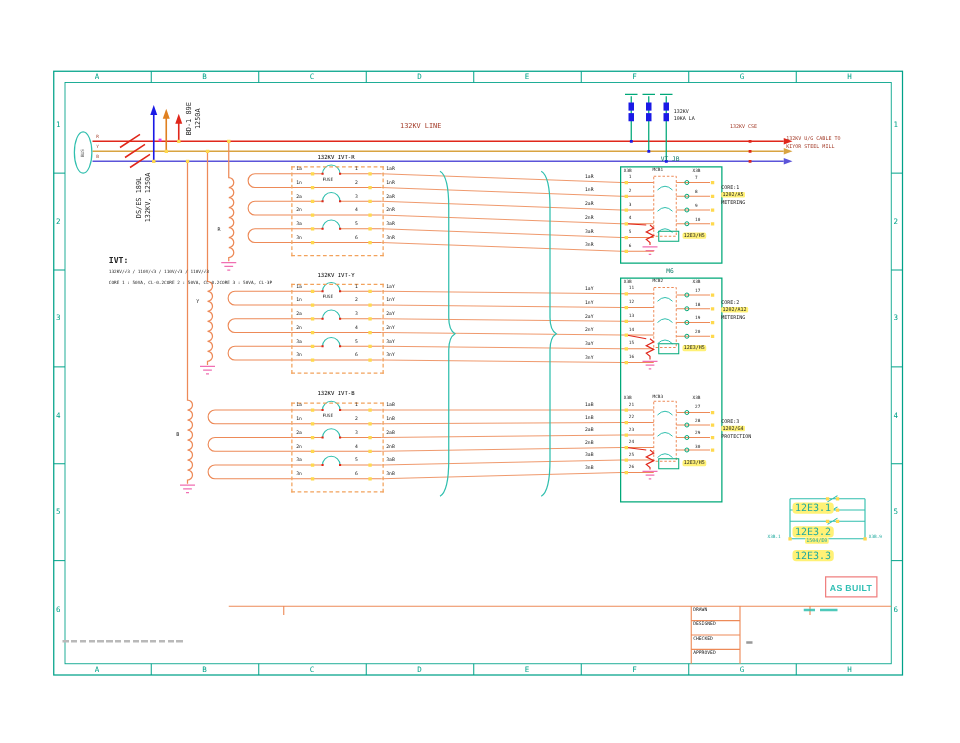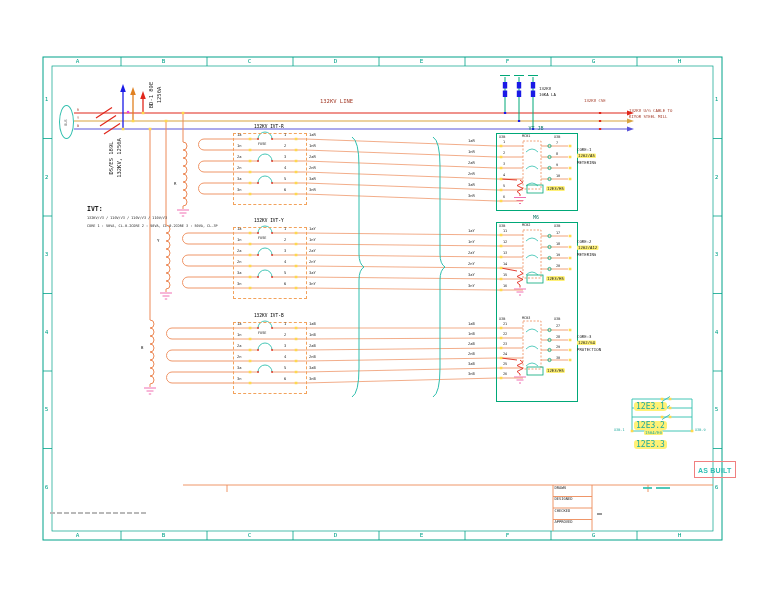--- a/index.html
+++ b/index.html
@@ -561,17 +561,17 @@
 <span class="cell s f75" style="padding-left:1px">DRAWN</span>
       <span class="cell s f75" style="padding-left:1px">DESIGNED</span>
       <span class="cell s f75" style="padding-left:1px">CHECKED</span>
       <span class="cell s f75" style="padding-left:1px">APPROVED</span>
     </div>
 <div class="abs graybar" style="left:50px;top:511.5px;width:98px;height:2.5px"></div>
 <div class="abs" style="left:597px;top:513px;width:5px;height:1.5px;background:#999"></div>
 <div class="abs cybar" style="left:643px;top:486.5px;width:9px;height:2.5px"></div>
 <div class="abs cybar" style="left:656px;top:486.5px;width:14px;height:2.5px"></div>
 
-<div class="abs stamp" style="left:694px;top:461px;width:40px;height:15px">
+<div class="abs stamp" style="left:660px;top:461px;width:40px;height:15px">
   <span>AS BUILT</span>
 </div>
 
 </div>
 
 </body></html>

